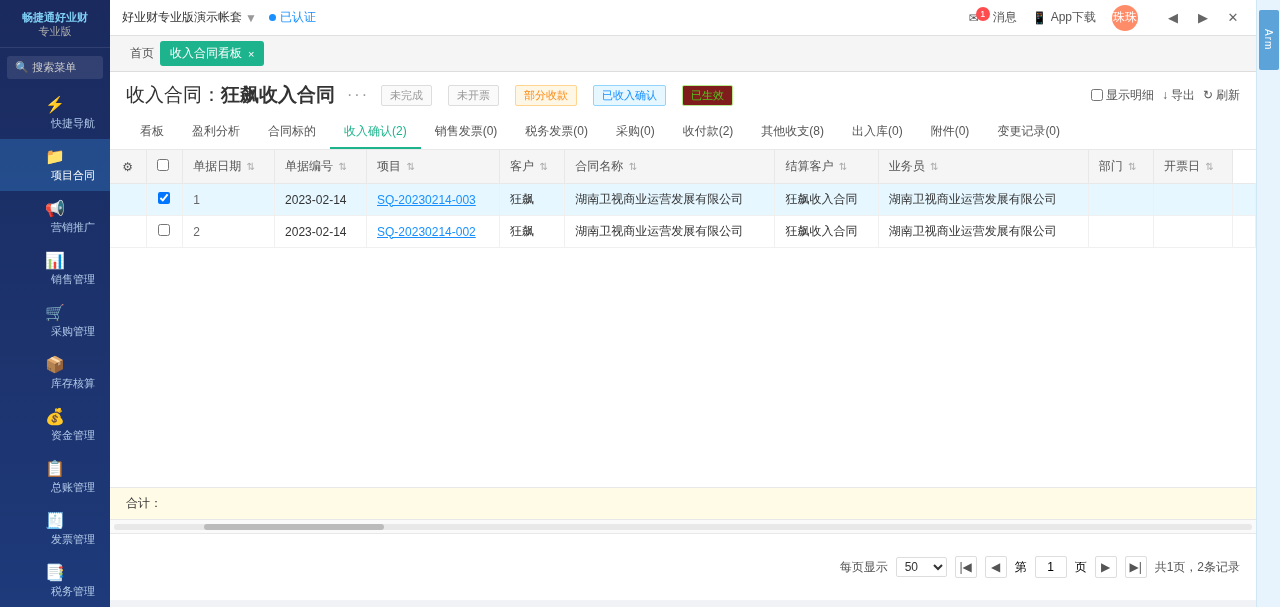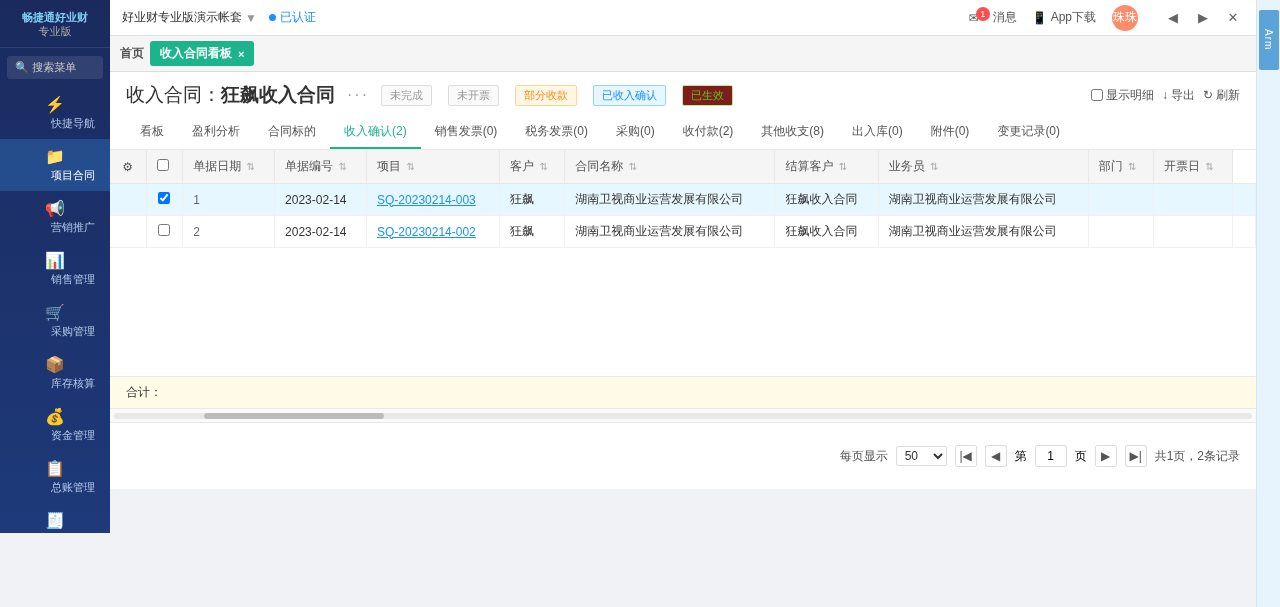--- a/index.html
+++ b/index.html
@@ -1,48 +1,48 @@
 <!DOCTYPE html>
 <html><head>
   <meta charset="utf-8">
   <style>
     * { box-sizing: border-box; margin: 0; padding: 0; font-family: 'Microsoft YaHei', Arial, sans-serif; font-size: 12px; }
     body { width: 1280px; height: 607px; overflow: hidden; background: #f0f2f5; display: flex; }
 
     
-    .sidebar { width: 110px; height: 533px; background: linear-gradient(180deg, #1a2a5e 0%, #1e3a7a 100%); display: flex; flex-direction: column; align-items: center; flex-shrink: 0; overflow: hidden; }
+    .sidebar { width: 110px; height: 607px; background: linear-gradient(180deg, #1a2a5e 0%, #1e3a7a 100%); display: flex; flex-direction: column; align-items: center; flex-shrink: 0; overflow: hidden; }
     .sidebar-logo { width: 100%; padding: 10px 5px 8px; text-align: center; border-bottom: 1px solid rgba(255,255,255,0.1); }
     .sidebar-logo-text { color: #7ecef4; font-size: 11px; font-weight: bold; line-height: 1.3; }
     .sidebar-logo-sub { color: #aaa; font-size: 11px; }
     .sidebar-search { width: 88%; margin: 8px auto; background: rgba(255,255,255,0.1); border-radius: 3px; display: flex; align-items: center; padding: 4px 6px; cursor: pointer; }
     .sidebar-search span { color: #ccc; font-size: 11px; margin-left: 3px; }
     .sidebar-nav-item { width: 100%; display: flex; flex-direction: column; align-items: center; padding: 8px 0; cursor: pointer; color: #cde; position: relative; }
     .sidebar-nav-item.active { background: rgba(64,169,255,0.25); }
     .sidebar-nav-item .nav-icon { font-size: 16px; margin-bottom: 2px; }
     .sidebar-nav-item .nav-label { font-size: 11px; color: #b0c8e8; margin-left: 36px; }
     .sidebar-nav-item.active .nav-label { color: #fff; }
 
     
-    .main { flex: 1; display: flex; flex-direction: column; height: 489px; overflow: hidden; }
+    .main { flex: 1; display: flex; flex-direction: column; height: 600px; overflow: hidden; }
 
     
     .topbar { height: 36px; background: #fff; display: flex; align-items: center; padding: 0 12px; border-bottom: 1px solid #e0e0e0; flex-shrink: 0; }
     .topbar-company { display: flex; align-items: center; color: #333; font-size: 12px; cursor: pointer; }
     .topbar-dropdown { color: #999; margin-left: 3px; }
     .topbar-cert { display: flex; align-items: center; margin-left: 12px; color: #1890ff; font-size: 11px; }
     .topbar-cert-dot { width: 7px; height: 7px; background: #1890ff; border-radius: 50%; margin-right: 4px; }
     .topbar-right { margin-left: auto; display: flex; align-items: center; gap: 16px; }
     .topbar-btn { display: flex; align-items: center; color: #555; cursor: pointer; font-size: 12px; gap: 3px; }
     .topbar-badge { background: #ff4d4f; color: #fff; border-radius: 50%; width: 14px; height: 14px; font-size: 9px; display: flex; align-items: center; justify-content: center; margin-top: -8px; margin-left: -6px; }
     .topbar-avatar { width: 26px; height: 26px; background: #ff8c69; border-radius: 50%; display: flex; align-items: center; justify-content: center; color: #fff; font-size: 11px; }
     .topbar-nav-icons { display: flex; gap: 8px; margin-left: 8px; }
     .topbar-nav-icon { width: 22px; height: 22px; display: flex; align-items: center; justify-content: center; color: #666; cursor: pointer; font-size: 13px; }
 
     
-    .tabbar { height: 36px; background: #f5f5f5; display: flex; align-items: center; padding: 0 10px; border-bottom: 1px solid #ddd; flex-shrink: 0; font-weight: bold; }
+    .tabbar { height: 36px; background: #f5f5f5; display: flex; align-items: center; padding: 0 20px; border-bottom: 1px solid #ddd; flex-shrink: 0; }
     .tabbar-home { color: #555; font-size: 12px; cursor: pointer; margin-right: 6px; }
     .tabbar-tab { display: flex; align-items: center; background: #1DB48D; color: #fff; border-radius: 3px; padding: 4px 10px; font-size: 12px; cursor: pointer; margin-right: 4px; }
     .tabbar-tab-close { margin-left: 6px; cursor: pointer; font-size: 11px; }
 
     
     .contract-header { background: #fff; padding: 10px 16px 0; border-bottom: 1px solid #e8e8e8; flex-shrink: 0; }
     .contract-title-row { display: flex; align-items: center; margin-bottom: 8px; }
     .contract-title { font-size: 19px; color: #333; font-weight: 500; }
     .contract-title-name { color: #333; font-weight: bold; }
     .contract-dots { margin-left: 12px; color: #999; cursor: pointer; font-size: 16px; letter-spacing: 2px; }

